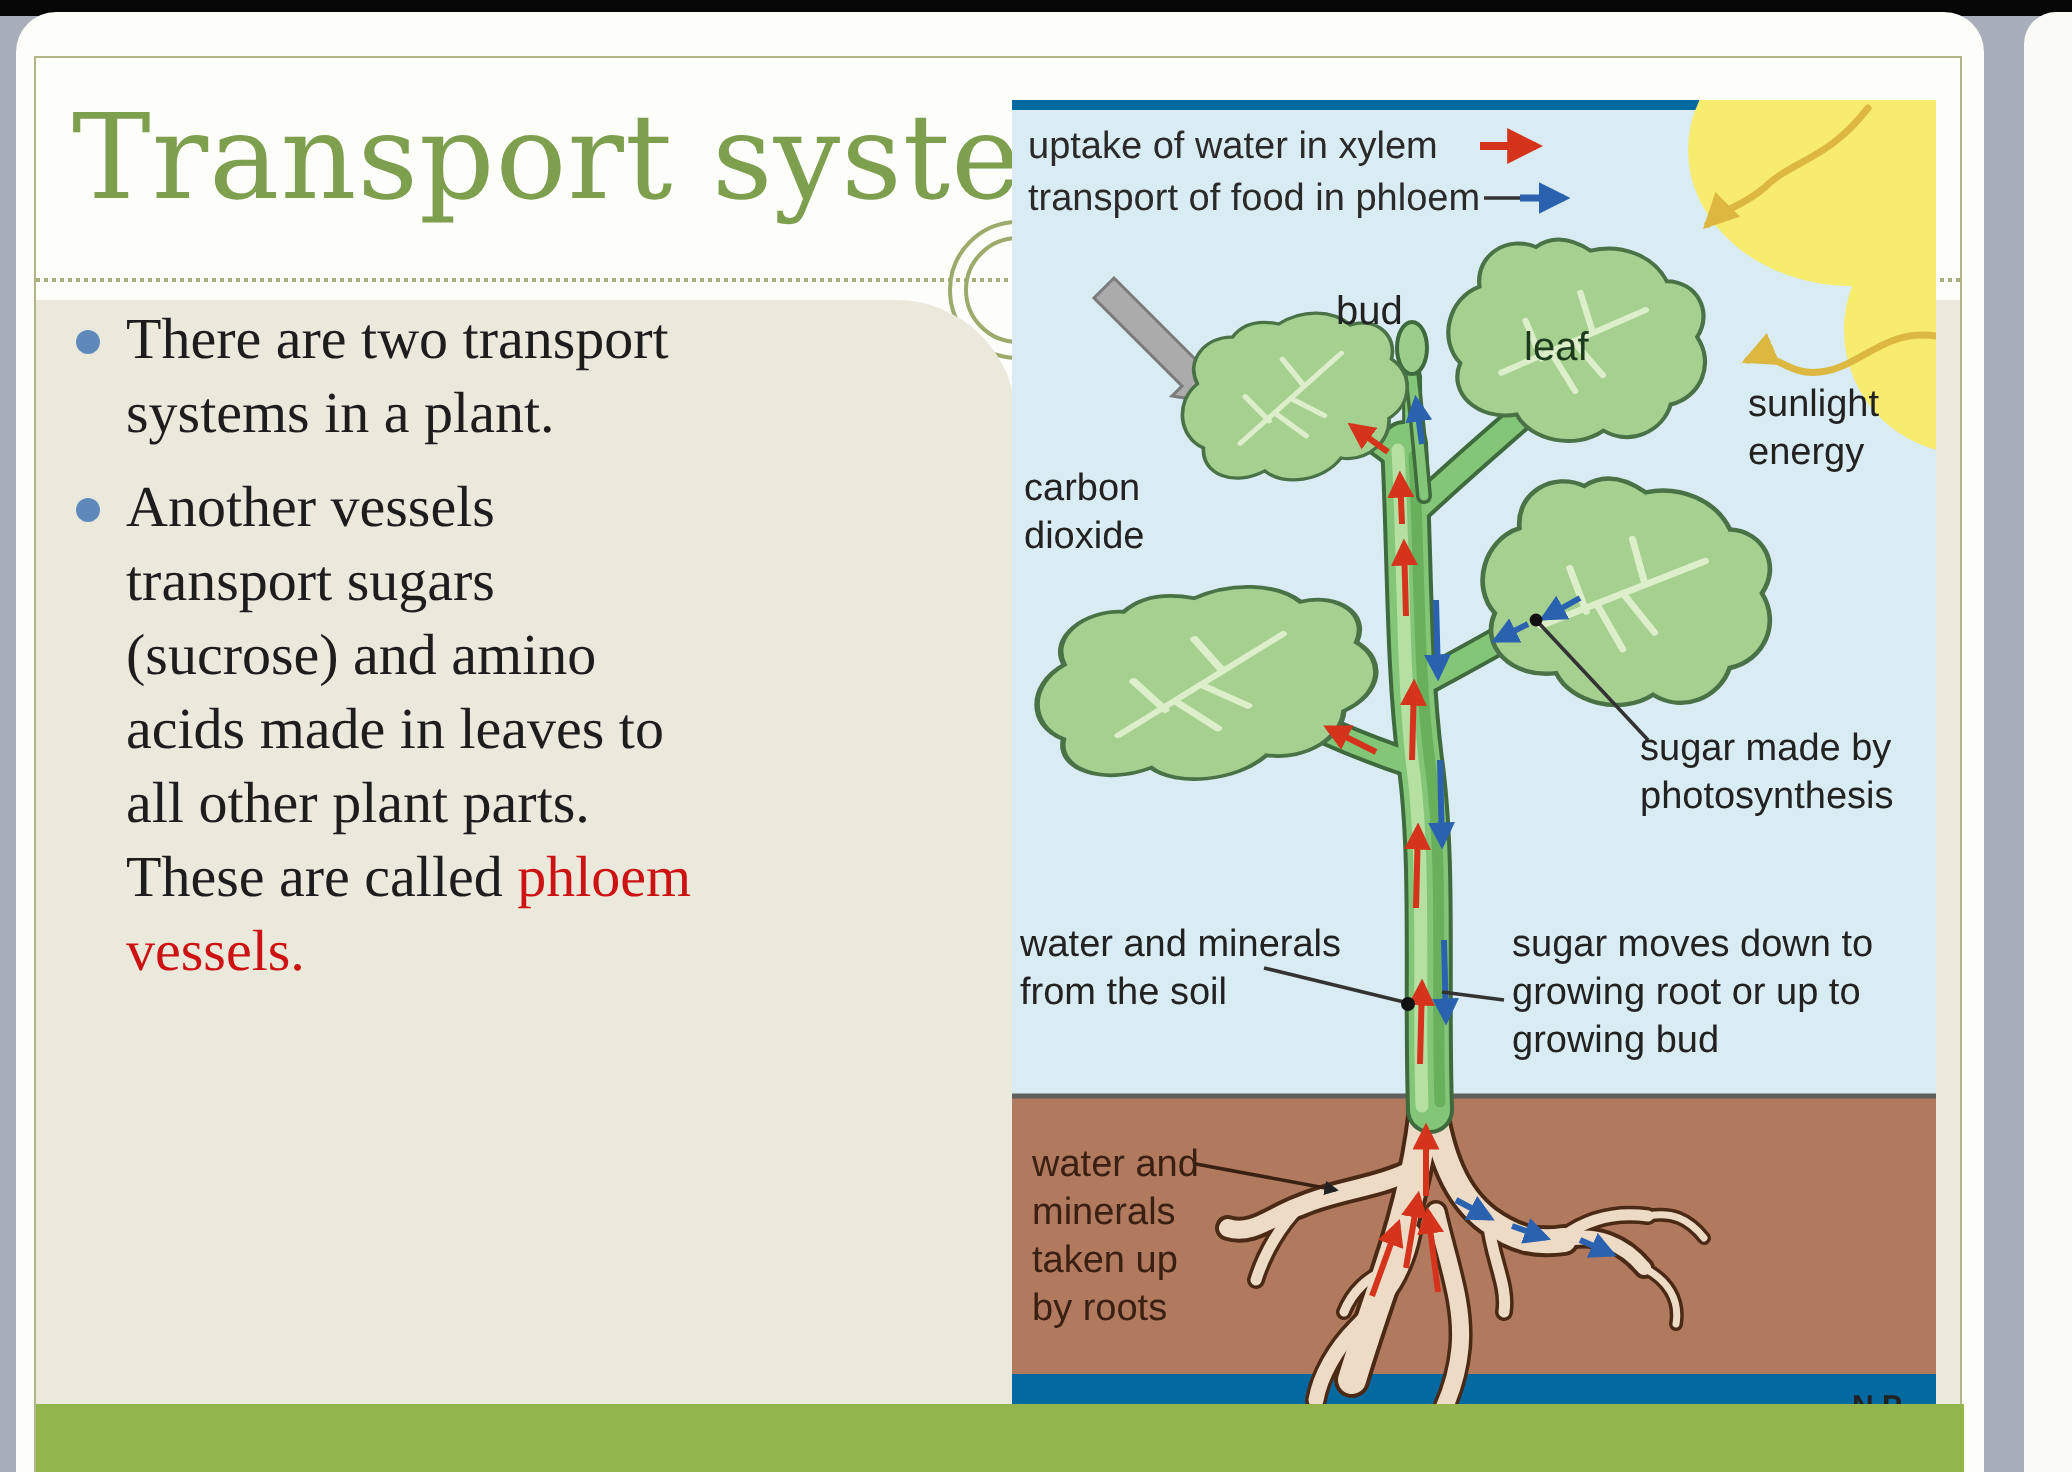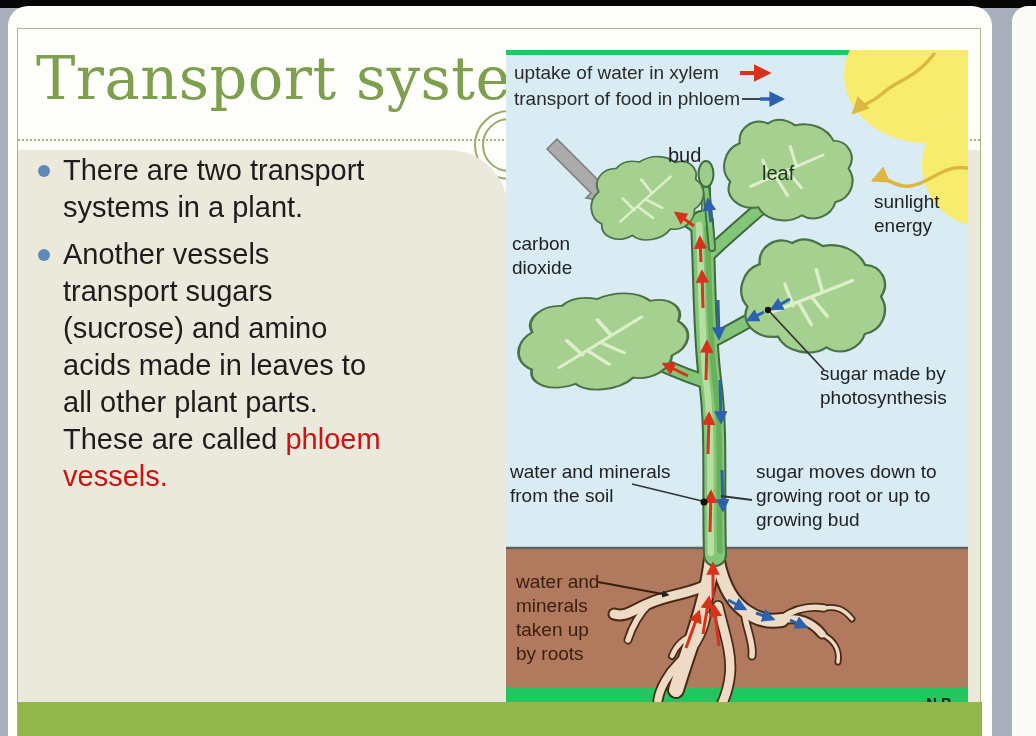--- a/index.html
+++ b/index.html
@@ -11,23 +11,23 @@
   .title{position:absolute;left:28px;top:38px;font-family:"DejaVu Serif",serif;font-size:59px;color:#7d9f4e;letter-spacing:0.5px;}
   .sep{position:absolute;left:10px;top:133px;width:962px;border-top:2px dotted #a8ae78;}
   .arc{position:absolute;border:2px solid #9cab6c;border-radius:50%;background:transparent;}
   .arc.outer{left:466px;top:104px;width:66px;height:66px;}
   .arc.inner{left:474px;top:112px;width:50px;height:50px;}
   .panel{position:absolute;left:10px;top:144px;width:490px;height:552px;background:#ebe8dc;border-top-right-radius:60px;}
   .panel-strip{position:absolute;left:954px;top:144px;width:18px;height:552px;background:#ebe8dc;}
   .bullets{position:absolute;left:30px;top:146px;width:446px;}
   .bullet{display:flex;gap:13px;margin-bottom:10px;}
   .dot{flex:none;width:12px;height:12px;border-radius:50%;background:#6089bb;margin-top:13px;}
-  .btext{flex:1;font-family:Liberation Sans, sans-serif;font-size:29px;line-height:37px;color:#1d1d1d;white-space:pre-line;}
+  .btext{flex:1;font-family:Liberation Serif, serif;font-size:29px;line-height:37px;color:#1d1d1d;white-space:pre-line;}
   .btext .hl{color:#cc1212;}
-  .diagram{position:absolute;left:498px;top:44px;width:462px;height:652px;background:#22c55e;}
+  .diagram{position:absolute;left:498px;top:44px;width:462px;height:652px;background:#0369a1;}
   .diagram svg{display:block;overflow:hidden;}
   .greenbar{position:absolute;left:10px;top:696px;width:964px;height:34px;background:#93b64c;}
   text{font-family:"Liberation Sans",sans-serif;}
 </style>
 </head>
 <body>
 
 <div class="screen">
   <div class="topbar"></div>
   <div class="next-slide"></div>

